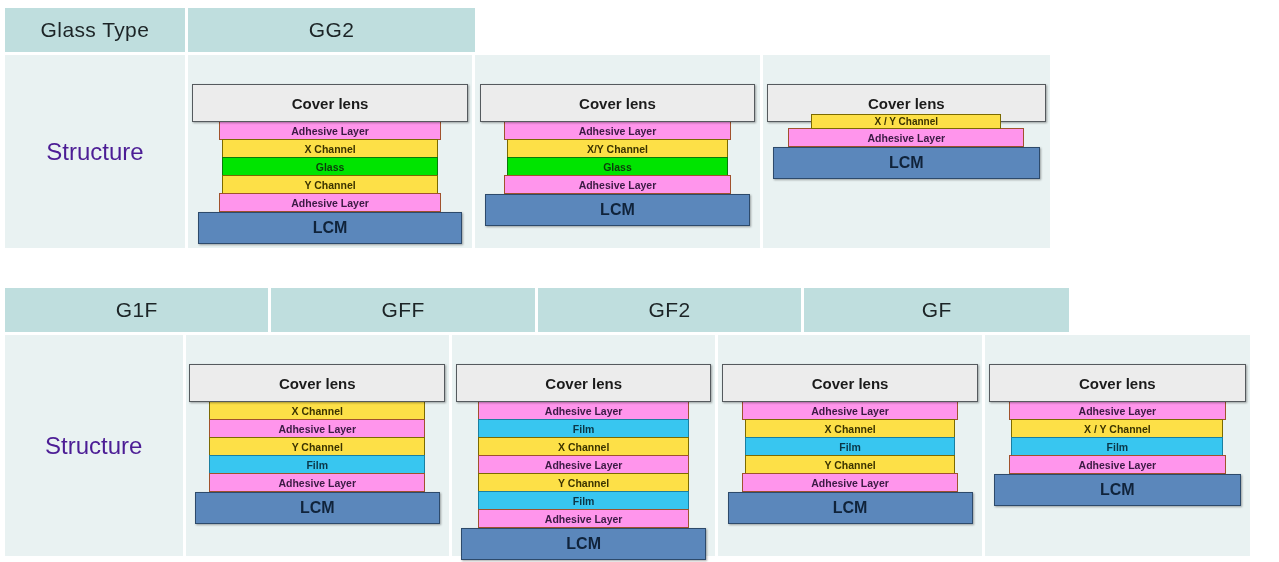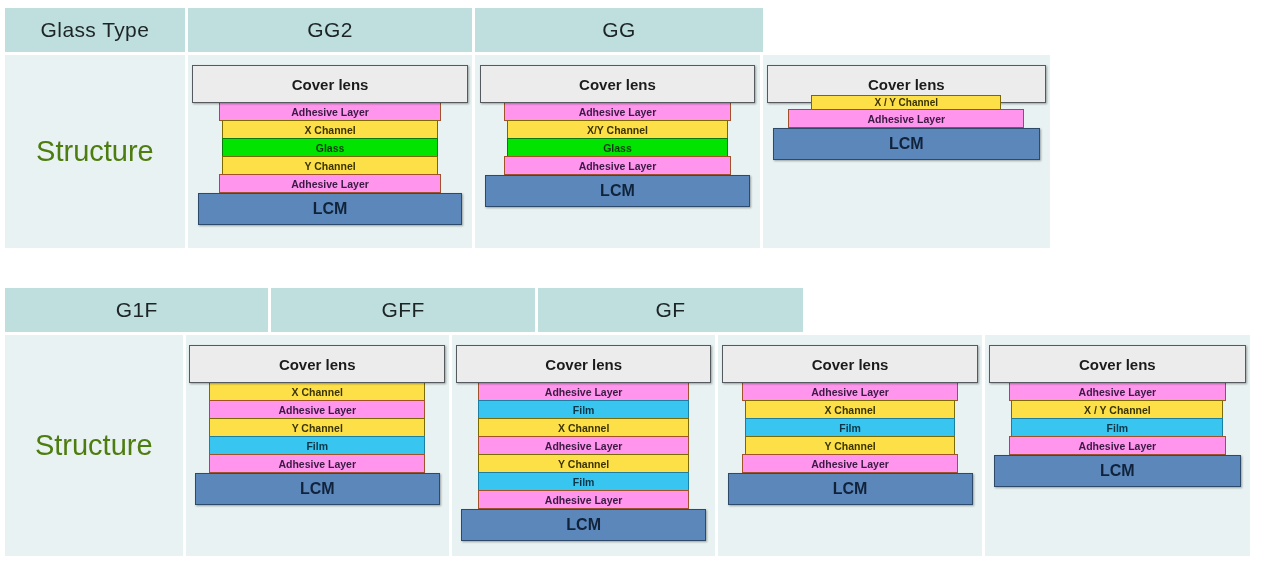--- a/index.html
+++ b/index.html
@@ -40,21 +40,21 @@
     border-top:3px solid #ffffff;
     position:relative;
     display:flex;
     align-items:flex-start;
     justify-content:center;
   }
   .body-cell:last-child{border-right:none;}
 
   .row-label{
     display:flex;align-items:center;justify-content:center;
-    font-size:29px;color:#4d7c0f;
+    font-size:24px;color:#4c1d95;
     width:100%;height:100%;
   }
 
   
   .stack{
     position:relative;
     margin-top:10px;
     display:flex;
     flex-direction:column;
     align-items:center;
@@ -74,20 +74,21 @@
 
   
   .layer.cover{
     background:#ececec;
     border:1.5px solid #555a5e;
     height:38px;
     font-size:15px;
     color:#1b1b1b;
     box-shadow:1px 1px 2px rgba(0,0,0,.35);
     z-index:4;
+    margin-top:19px;
   }
   .bezel{
     position:absolute;
     bottom:-9px;
     height:9px;
     width:28%;
     background:#050505;
     z-index:5;
   }
   .bezel.left{left:0;}
@@ -127,21 +128,20 @@
     margin-top:-8px;
   }
 </style>
 </head>
 <body>
 
 <div class="panel" id="glass-panel">
   <div class="hdr-row">
     <div class="hdr-cell" style="width:17.5%">Glass Type</div>
     <div class="hdr-cell" style="width:27.5%">GG2</div>
-    <div class="hdr-cell" style="width:27.5%">GG</div>
   </div>
   <div class="body-row">
     <div class="body-cell" style="width:17.5%">
       <div class="row-label">Structure</div>
     </div>
     <div class="body-cell" style="width:27.5%">
       <div class="stack" id="stack-gg2">
           <div class="layer cover" style="width: 97%;">Cover lens<span class="bezel left"></span><span class="bezel right"></span></div>
           <div class="layer thin adhesive" style="width: 78%;">Adhesive Layer</div>
           <div class="layer thin channel" style="width: 76%;">X Channel</div>
@@ -169,20 +169,21 @@
           <div class="layer lcm" style="width: 93%;">LCM</div>
         </div>
     </div>
   </div>
 </div>
 
 <div class="panel" id="film-panel">
   <div class="hdr-row">
     <div class="hdr-cell" style="width:21.4%">G1F</div>
     <div class="hdr-cell" style="width:21.4%">GFF</div>
+    <div class="hdr-cell" style="width:21.4%">GF2</div>
     <div class="hdr-cell" style="width:21.3%">GF</div>
   </div>
   <div class="body-row">
     <div class="body-cell" style="width:14.5%">
       <div class="row-label">Structure</div>
     </div>
     <div class="body-cell" style="width:21.4%">
       <div class="stack" id="stack-g1f">
           <div class="layer cover" style="width: 97%;">Cover lens<span class="bezel left"></span><span class="bezel right"></span></div>
           <div class="layer thin channel" style="width: 82%;">X Channel</div>

